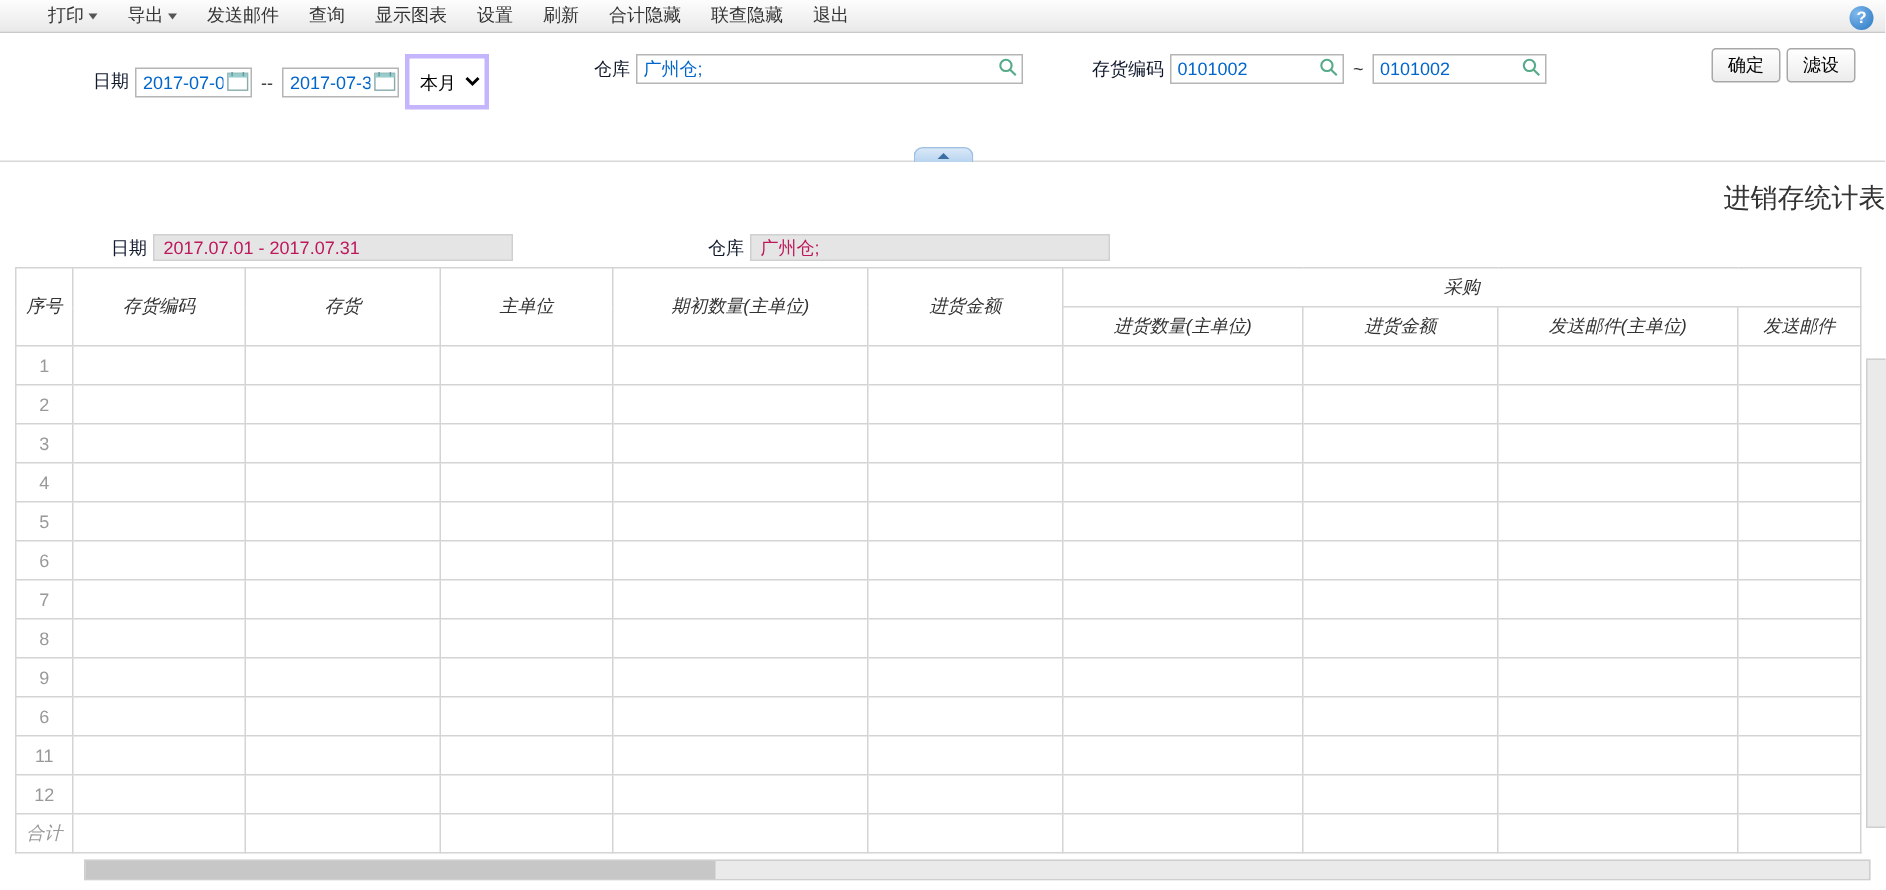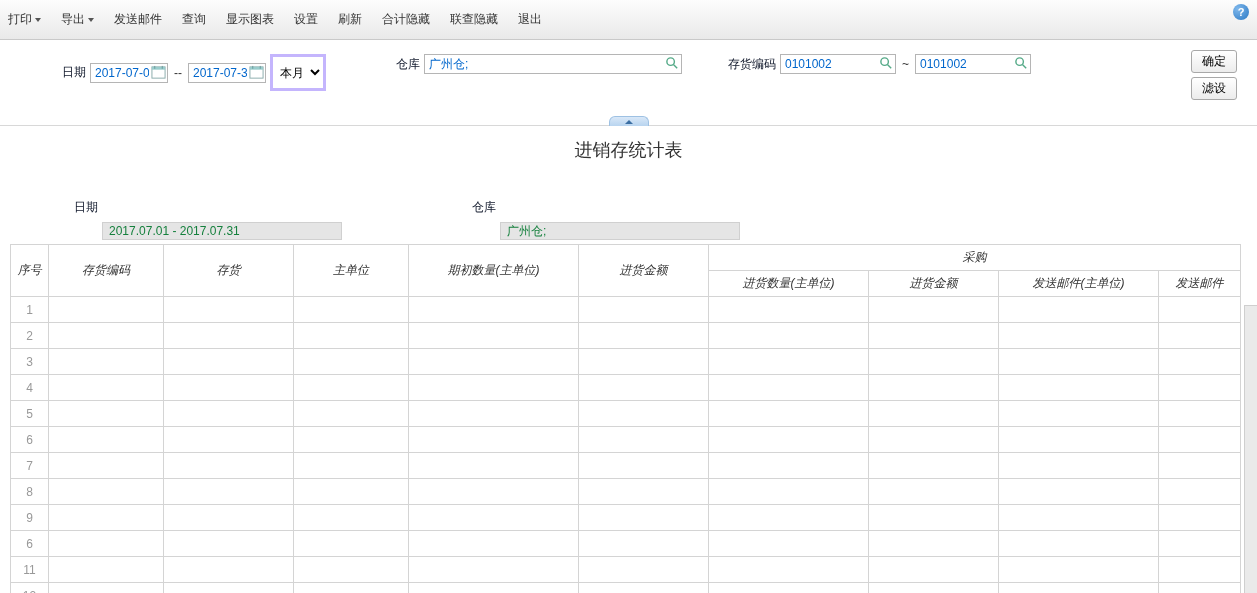--- a/index.html
+++ b/index.html
@@ -7,24 +7,24 @@
   font-family: "Microsoft YaHei", "SimSun", Arial, sans-serif;
   font-size: 12px;
   color: #333;
   background: #fff;
   width: 1257px;
   overflow: hidden;
 }
 .toolbar {
   background: linear-gradient(#fdfdfd, #e9e9e9);
   border-bottom: 1px solid #c9c9c9;
-  height: 40px;
+  height: 22px;
   display: flex;
   align-items: center;
-  padding: 0 0;
+  padding: 0 24px;
   gap: 4px;
   position: relative;
 }
 .toolbar .item {
   padding: 3px 8px;
   color: #333;
   cursor: pointer;
   display: inline-flex;
   align-items: center;
   gap: 3px;
@@ -90,21 +90,21 @@
   width: 15px; height: 15px;
   cursor: pointer;
 }
 .cal-icon svg, .lookup-icon svg { width: 100%; height: 100%; }
 .dash { color: #333; padding: 0 2px; }
 .btn-stack {
   position: absolute;
   right: 20px;
   top: 10px;
   display: flex;
-  flex-direction: column;
+  flex-direction: row;
   gap: 4px;
   align-items: center;
 }
 .btn {
   border: 1px solid #a8a8a8;
   background: linear-gradient(#fff, #ececec);
   border-radius: 3px;
   padding: 2px 10px;
   font-size: 12px;
   cursor: pointer;
@@ -128,43 +128,42 @@
 .collapse-handle span {
   width: 0; height: 0;
   border-left: 4px solid transparent;
   border-right: 4px solid transparent;
   border-bottom: 4px solid #3b6fa3;
 }
 .report-area {
   padding: 12px 0 0 0;
 }
 .report-title {
-  text-align: center;
+  text-align: right;
   font-size: 18px;
   font-weight: normal;
   color: #333;
   margin-bottom: 12px;
 }
 .report-meta {
   display: flex;
   gap: 60px;
   padding-left: 74px;
   margin-bottom: 4px;
 }
 .meta-item { display: flex; align-items: center; gap: 4px; }
 .meta-value {
   background: #e5e5e5;
   border: 1px solid #d0d0d0;
   height: 18px;
   padding: 0 6px;
   min-width: 240px;
   display: inline-flex;
   align-items: center;
-  color: #15803d;
-  margin-top: 48px;
+  color: #be185d;
 }
 .grid-wrap {
   padding: 0 10px;
   position: relative;
 }
 table.grid {
   border-collapse: collapse;
   width: 1230px;
   table-layout: fixed;
 }

